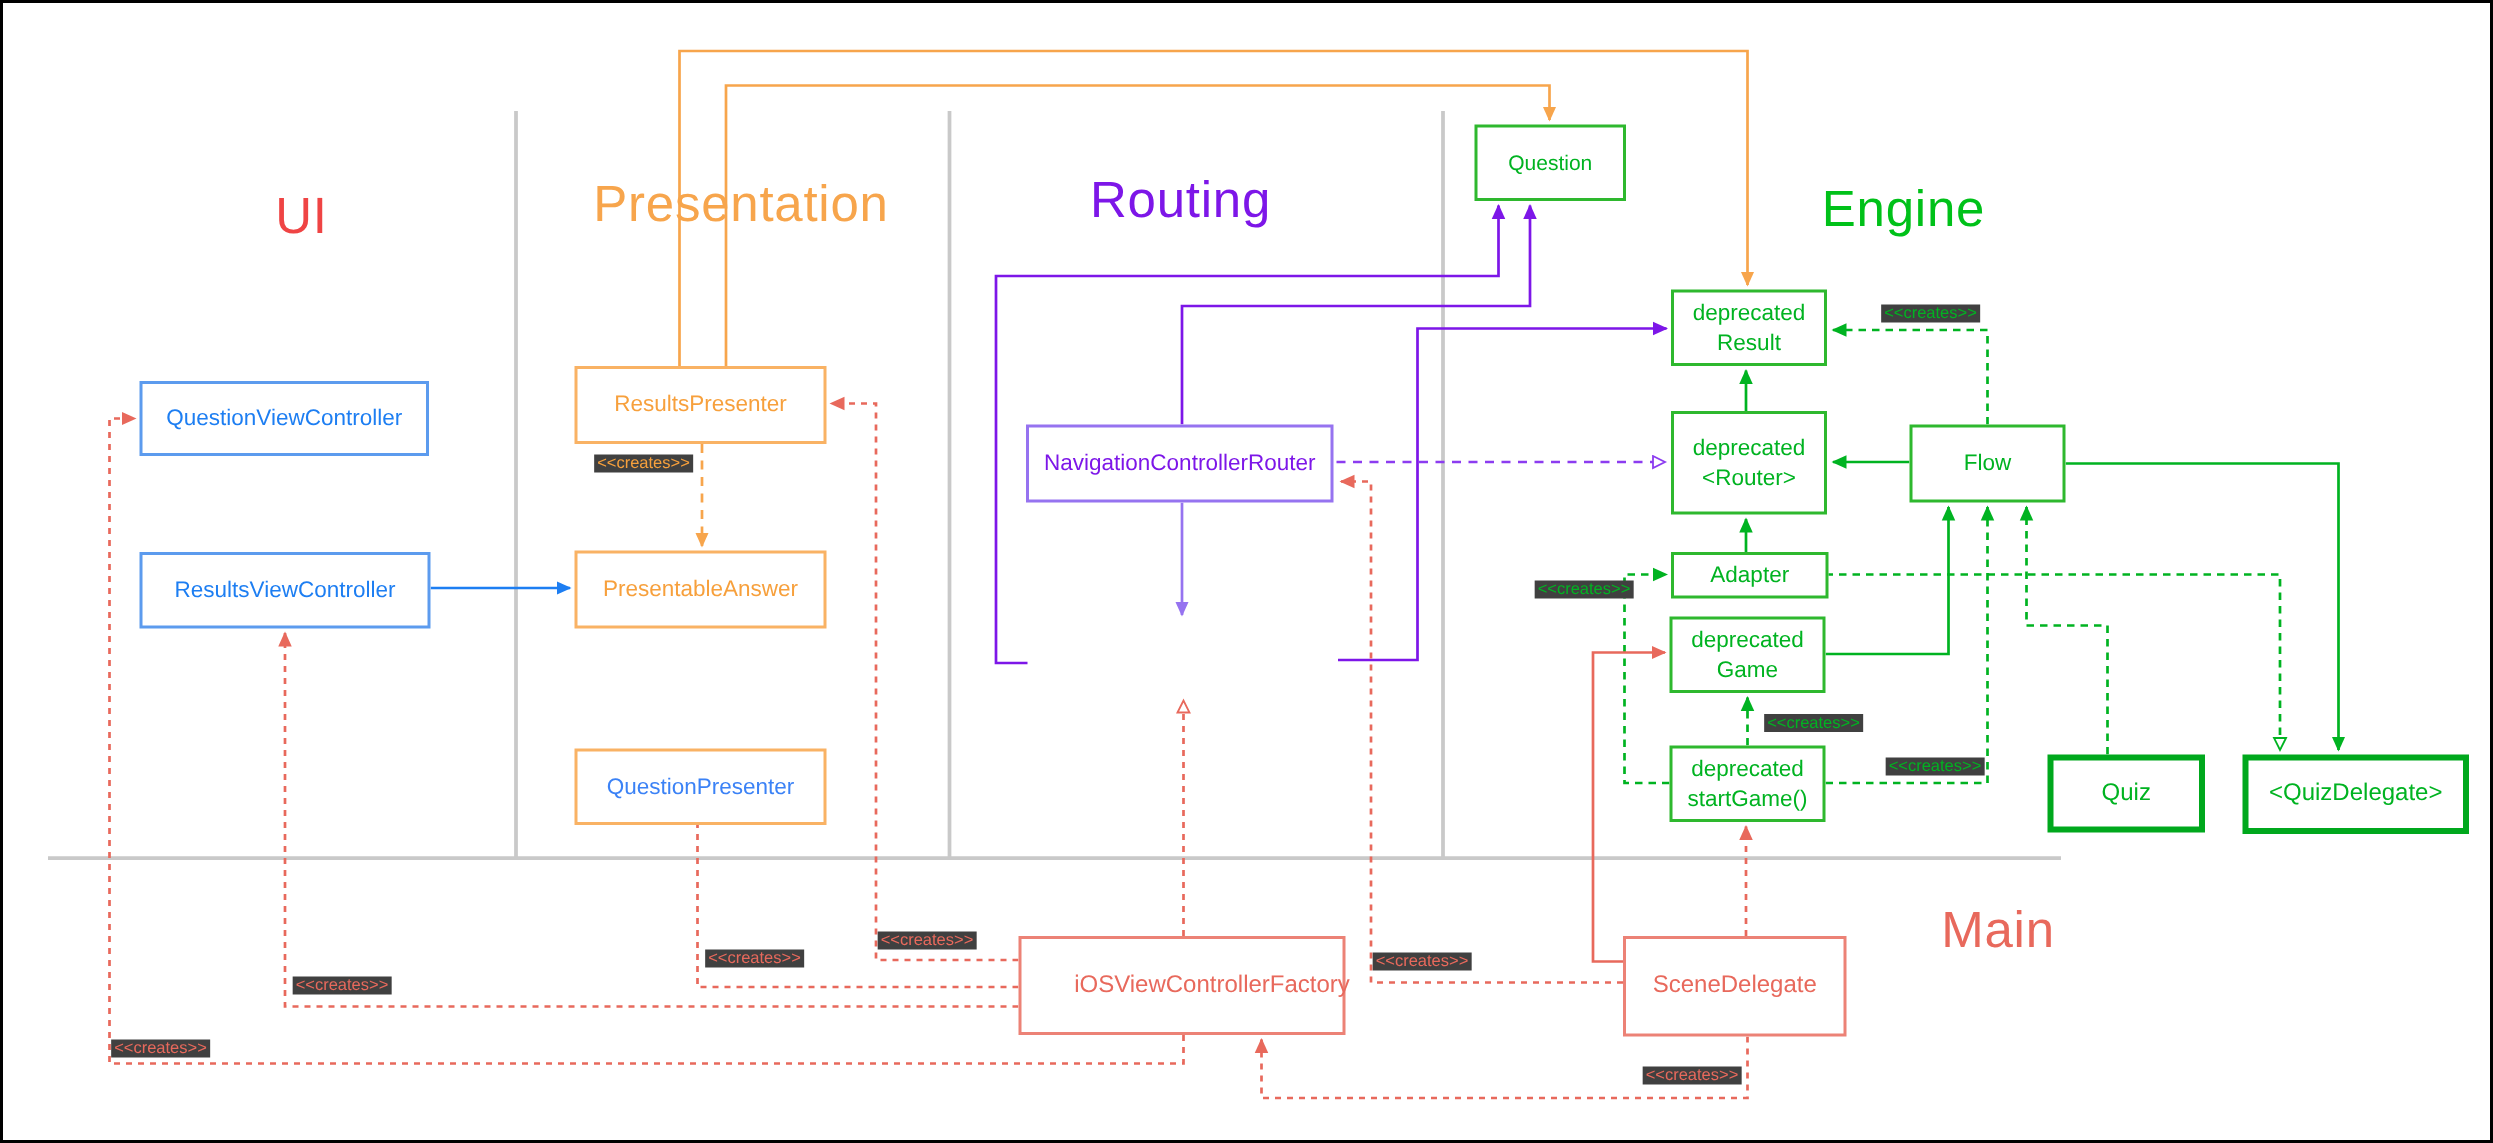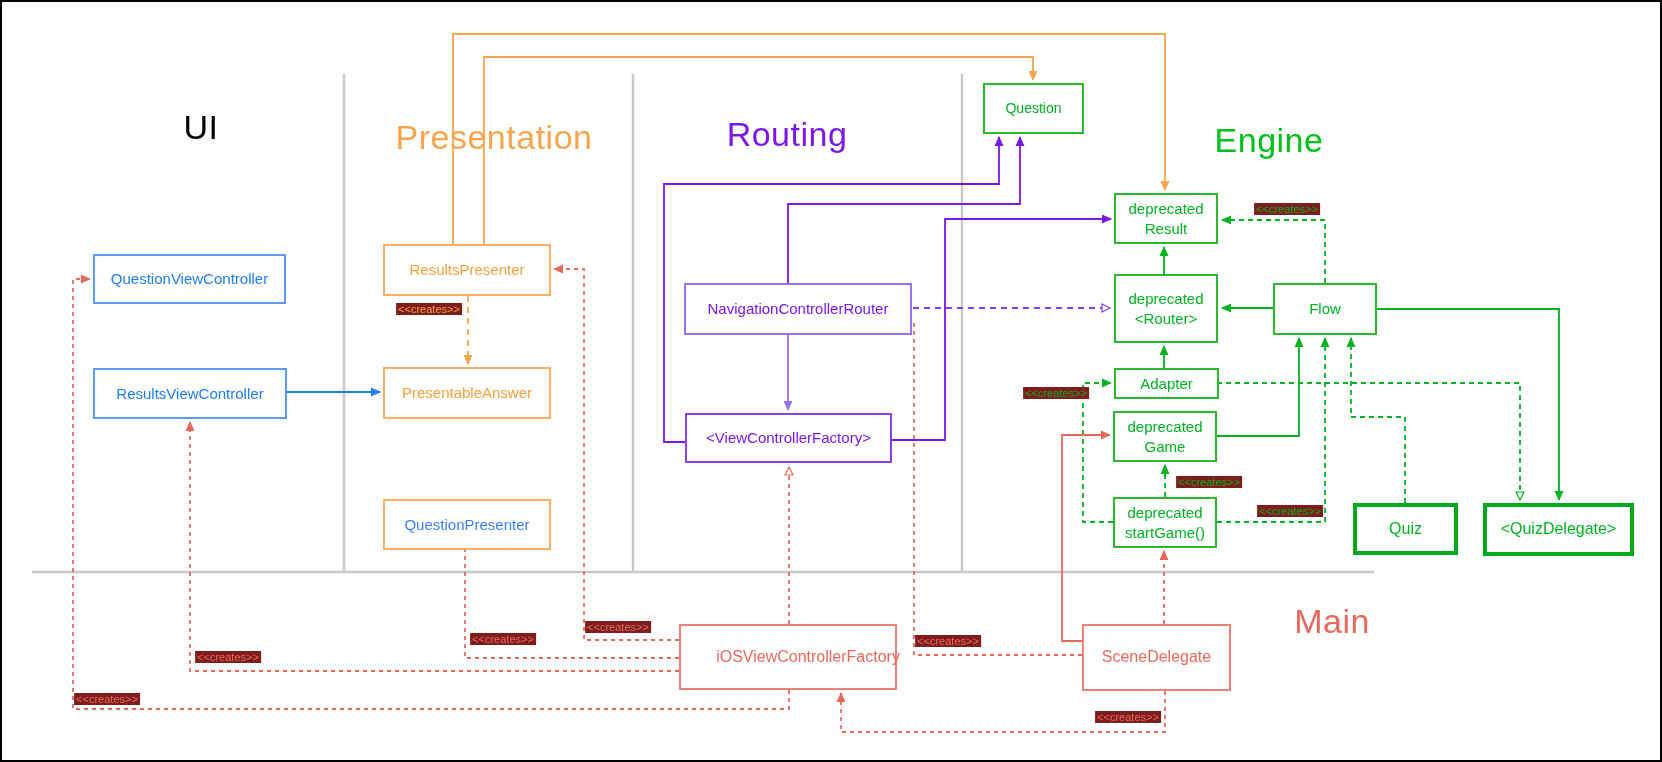--- a/index.html
+++ b/index.html
@@ -1,21 +1,21 @@
 <!DOCTYPE html>
 <html><head>
 <meta charset="utf-8">
 <style>
   html,body{margin:0;padding:0;background:#ffffff;font-family:"Liberation Sans","DejaVu Sans",sans-serif;}
   #stage{position:relative;width:1662px;height:762px;background:#ffffff;border:2px solid #000;box-sizing:border-box;overflow:hidden;}
   #edge-svg{position:absolute;left:0;top:0;}
   .node{position:absolute;background:#ffffff;border:2px solid;display:flex;align-items:center;justify-content:center;text-align:center;box-sizing:border-box;white-space:pre-line;line-height:1.3;z-index:3;}
-  .node.thick{border-width:4px;font-weight:400;}
+  .node.thick{border-width:4px;font-weight:400;margin-left:12px;}
   .sec-title{position:absolute;transform:translate(-50%,-50%);font-size:34px;letter-spacing:0.5px;white-space:nowrap;z-index:2;}
-  .edge-label{position:absolute;transform:translate(-50%,-50%);font-size:11px;background:#7f1d1d;padding:0 2px;white-space:nowrap;z-index:4;}
+  .edge-label{position:absolute;transform:translate(-50%,-50%);font-size:11px;background:#404040;padding:0 2px;white-space:nowrap;z-index:4;}
 </style>
 </head>
 <body>
 
 <div id="stage">
     <svg id="edge-svg" width="1662" height="762">
       <defs>
         <marker id="mk0" markerWidth="11" markerHeight="11" refX="9" refY="5" orient="auto" markerUnits="userSpaceOnUse">
           <path d="M0,0.5 L10,5 L0,9.5 Z" fill="#f7a54c"></path>
         </marker>
@@ -131,32 +131,31 @@
       <path d="M1080,639 L1060,639 L1060,433 L1108,433" fill="none" stroke="#e8695c" stroke-width="1.8" marker-end="url(#mk20)"></path>
       <path d="M1162,622 L1162,549" fill="none" stroke="#e8695c" stroke-width="1.8" stroke-dasharray="4,4" marker-end="url(#mk21)"></path>
       <path d="M1080,653 L912,653 L912,319 L892,319" fill="none" stroke="#e8695c" stroke-width="1.8" stroke-dasharray="4,4" marker-end="url(#mk22)"></path>
       <path d="M1163,689 L1163,730 L839,730 L839,691" fill="none" stroke="#e8695c" stroke-width="1.8" stroke-dasharray="4,4" marker-end="url(#mk23)"></path>
       <path d="M787,688 L787,707 L71,707 L71,277 L88,277" fill="none" stroke="#e8695c" stroke-width="1.8" stroke-dasharray="4,4" marker-end="url(#mk24)"></path>
       <path d="M677,669 L188,669 L188,420" fill="none" stroke="#e8695c" stroke-width="1.8" stroke-dasharray="4,4" marker-end="url(#mk25)"></path>
       <path d="M677,656 L463,656 L463,515" fill="none" stroke="#e8695c" stroke-width="1.8" stroke-dasharray="4,4" marker-end="url(#mk26)"></path>
       <path d="M677,638 L582,638 L582,267 L552,267" fill="none" stroke="#e8695c" stroke-width="1.8" stroke-dasharray="4,4" marker-end="url(#mk27)"></path>
       <path d="M787,622 L787,465" fill="none" stroke="#e8695c" stroke-width="1.8" stroke-dasharray="4,4" marker-end="url(#mk28)"></path>
     </svg>
-    <div class="sec-title" style="left: 199px; top: 125px; color: #000000;">UI</div>
+    <div class="sec-title" style="left: 199px; top: 143px; color: #ef4444;">UI</div>
     <div class="sec-title" style="left: 492px; top: 135px; color: rgb(247, 165, 76);">Presentation</div>
     <div class="sec-title" style="left: 785px; top: 132px; color: rgb(125, 22, 232);">Routing</div>
     <div class="sec-title" style="left: 1267px; top: 138px; color: rgb(0, 193, 25);">Engine</div>
     <div class="sec-title" style="left: 1330px; top: 619px; color: rgb(232, 105, 92);">Main</div>
     <div class="node" style="left: 91px; top: 252px; width: 193px; height: 50px; border-color: rgb(92, 155, 238); color: rgb(29, 126, 242); font-size: 15px;">QuestionViewController</div>
     <div class="node" style="left: 91px; top: 366px; width: 194px; height: 51px; border-color: rgb(92, 155, 238); color: rgb(29, 126, 242); font-size: 15px;">ResultsViewController</div>
     <div class="node" style="left: 381px; top: 242px; width: 168px; height: 52px; border-color: rgb(249, 178, 100); color: rgb(247, 160, 60); font-size: 15px;">ResultsPresenter</div>
     <div class="node" style="left: 381px; top: 365px; width: 168px; height: 52px; border-color: rgb(249, 178, 100); color: rgb(247, 160, 60); font-size: 15px;">PresentableAnswer</div>
     <div class="node" style="left: 381px; top: 461px; width: 168px; height: 51px; border-color: rgb(249, 178, 100); color: #3b82f6; font-size: 15px; margin-top: 36px;">QuestionPresenter</div>
-    <div class="node" style="left: 682px; top: 281px; width: 228px; height: 52px; border-color: rgb(150, 115, 240); color: rgb(125, 22, 232); font-size: 15px; text-align: center;">NavigationControllerRouter</div>
-    <div class="node" style="left: 683px; top: 411px; width: 207px; height: 50px; border-color: rgb(138, 63, 242); color: rgb(125, 22, 232); font-size: 15px;">&lt;ViewControllerFactory&gt;</div>
+    <div class="node" style="left: 682px; top: 281px; width: 205px; height: 52px; border-color: rgb(150, 115, 240); color: rgb(125, 22, 232); font-size: 15px; text-align: center;">NavigationControllerRouter</div>
     <div class="node" style="left: 981px; top: 81px; width: 101px; height: 51px; border-color: rgb(46, 184, 46); color: rgb(0, 179, 33); font-size: 14px;">Question</div>
     <div class="node" style="left: 1112px; top: 191px; width: 104px; height: 51px; border-color: rgb(46, 184, 46); color: rgb(0, 179, 33); font-size: 15px;">deprecated
 Result</div>
     <div class="node" style="left: 1112px; top: 272px; width: 104px; height: 69px; border-color: rgb(46, 184, 46); color: rgb(0, 179, 33); font-size: 15px;">deprecated
 &lt;Router&gt;</div>
     <div class="node" style="left: 1271px; top: 281px; width: 104px; height: 52px; border-color: rgb(46, 184, 46); color: rgb(0, 179, 33); font-size: 15px;">Flow</div>
     <div class="node" style="left: 1112px; top: 366px; width: 105px; height: 31px; border-color: rgb(46, 184, 46); color: rgb(0, 179, 33); font-size: 15px;">Adapter</div>
     <div class="node" style="left: 1111px; top: 409px; width: 104px; height: 51px; border-color: rgb(46, 184, 46); color: rgb(0, 179, 33); font-size: 15px;">deprecated
 Game</div>
     <div class="node" style="left: 1111px; top: 495px; width: 104px; height: 51px; border-color: rgb(46, 184, 46); color: rgb(0, 179, 33); font-size: 15px;">deprecated

